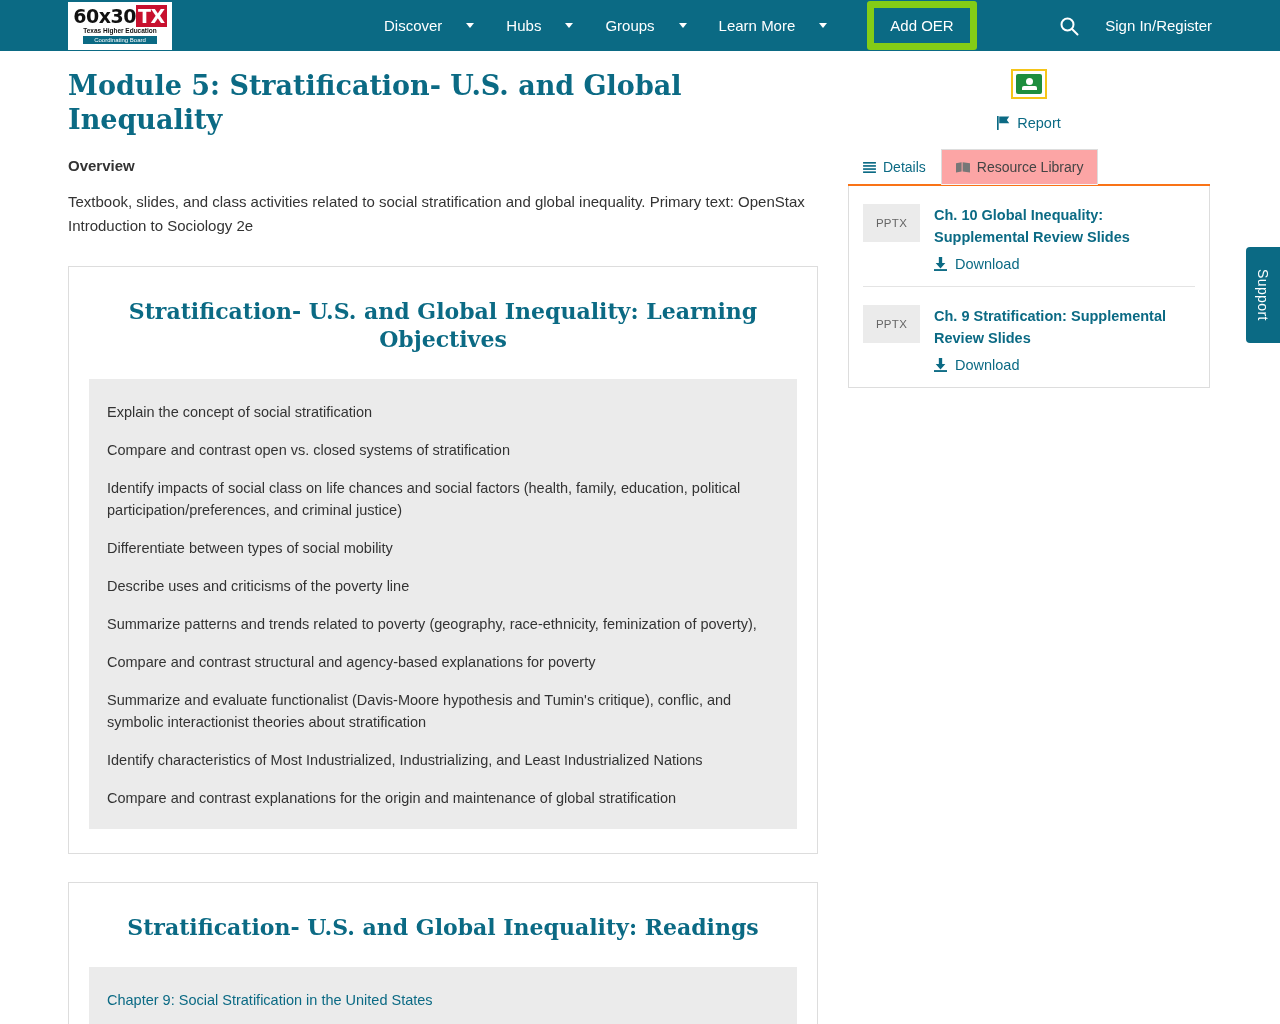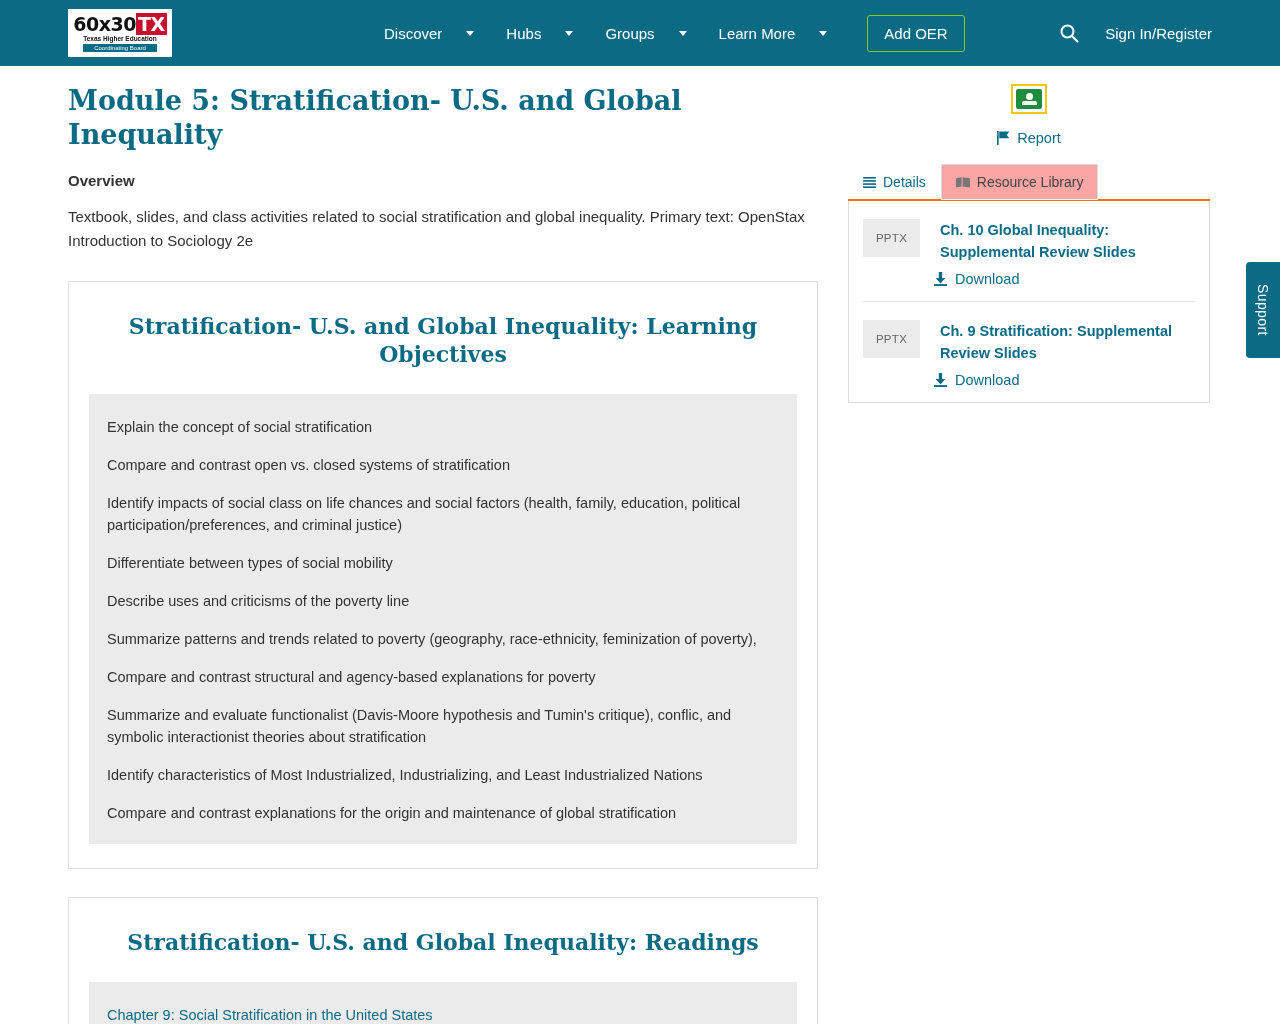--- a/index.html
+++ b/index.html
@@ -7,21 +7,21 @@
     margin: 0; padding: 0;
     width: 1280px; height: 1024px;
     overflow: hidden;
     background: #ffffff;
     font-family: "Liberation Sans", sans-serif;
     color: #333333;
   }
 
   
   .header {
-    height: 66px;
+    height: 51px;
     background: #0b6a84;
     display: flex;
     align-items: center;
     position: relative;
   }
   .logo-wrap {
     margin-left: 68px;
     width: 104px;
     height: 48px;
     background: #ffffff;
@@ -82,21 +82,21 @@
   }
   .caret-down {
     width: 0; height: 0;
     border-left: 4px solid transparent;
     border-right: 4px solid transparent;
     border-top: 5px solid #ffffff;
     display: inline-block;
   }
   .add-oer {
     margin-left: 24px;
-    border: 1px solid #84cc16;
+    border: 7px solid #84cc16;
     color: #ffffff;
     font-size: 15px;
     padding: 9px 16px;
     border-radius: 3px;
     cursor: pointer;
     white-space: nowrap;
   }
   .header-right {
     position: absolute;
     right: 68px;
@@ -312,21 +312,21 @@
     display: flex;
     align-items: center;
     justify-content: center;
     letter-spacing: 0.3px;
   }
   .res-title {
     font-size: 14.5px;
     line-height: 22px;
     font-weight: bold;
     color: #0b6a84;
-    margin: 0 0 8px 6px;
+    margin: 0 0 8px 0;
     cursor: pointer;
   }
   .dl-link {
     font-size: 14.5px;
     color: #0b6a84;
     display: flex;
     align-items: center;
     gap: 8px;
     cursor: pointer;
   }

